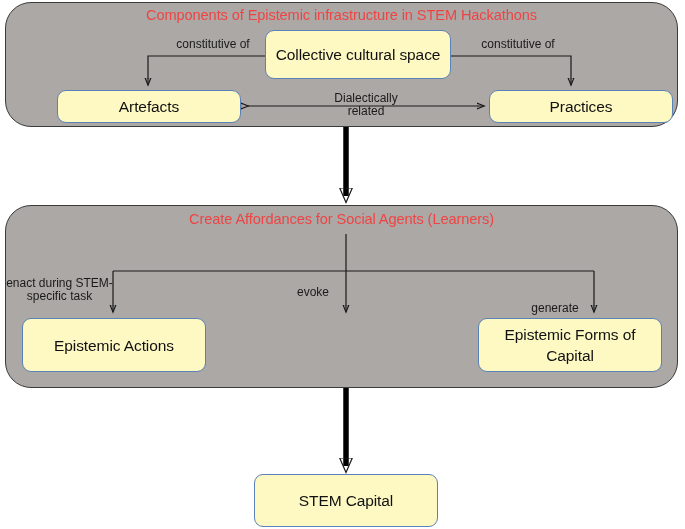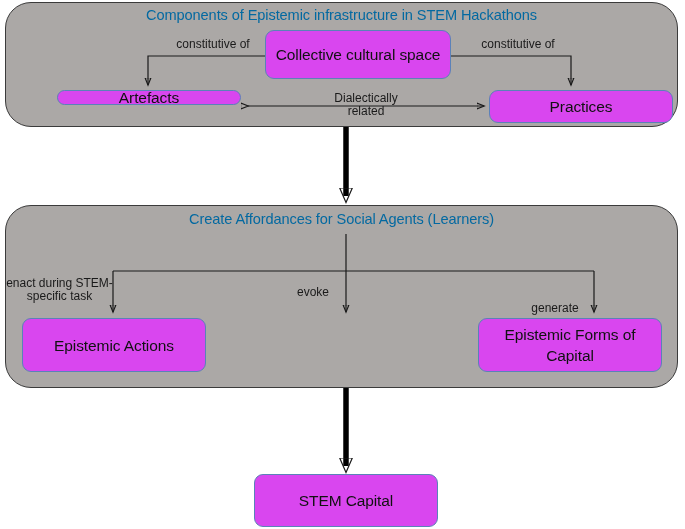--- a/index.html
+++ b/index.html
@@ -26,31 +26,31 @@
     background: #ABA8A6;
     border: 1.6px solid #3b3b3b;
     border-radius: 26px;
     box-sizing: border-box;
   }
   .group-title {
     position: absolute;
     left: 0;
     right: 0;
     text-align: center;
-    color: #0369a1;
+    color: #ef4444;
     font-size: 14.6px;
     line-height: 17px;
     letter-spacing: -0.1px;
     white-space: nowrap;
   }
 
   
   .node {
     position: absolute;
-    background: #d946ef;
+    background: #fef9c3;
     border: 1.5px solid #5B82B8;
     border-radius: 9px;
     box-sizing: border-box;
     display: flex;
     align-items: center;
     justify-content: center;
     text-align: center;
     color: #111111;
     font-size: 15.5px;
     line-height: 21px;
@@ -112,21 +112,21 @@
 
     <path d="M266,56 L148,56 L148,85" marker-end="url(#ah-thin)"></path>
 
     <path d="M450,56 L571,56 L571,85" marker-end="url(#ah-thin)"></path>
 
     <line x1="248" y1="106" x2="484" y2="106" marker-end="url(#ah-thin)" marker-start="url(#ah-thin-start)"></line>
   </svg>
 
   <div class="node" style="left:265px; top:30px; width:186px; height:49px;">Collective cultural space</div>
 
-  <div class="node" style="left:57px; top:90px; width:184px; height:15px;">Artefacts</div>
+  <div class="node" style="left:57px; top:90px; width:184px; height:33px;">Artefacts</div>
 
   <div class="node" style="left:489px; top:90px; width:184px; height:33px;">Practices</div>
 
   <div class="edge-label" style="left:158px; top:38px; width:110px;">constitutive of</div>
 
   <div class="edge-label" style="left:463px; top:38px; width:110px;">constitutive of</div>
 
   <div class="edge-label" style="left:296px; top:92px; width:140px;">Dialectically
 related</div>
 

